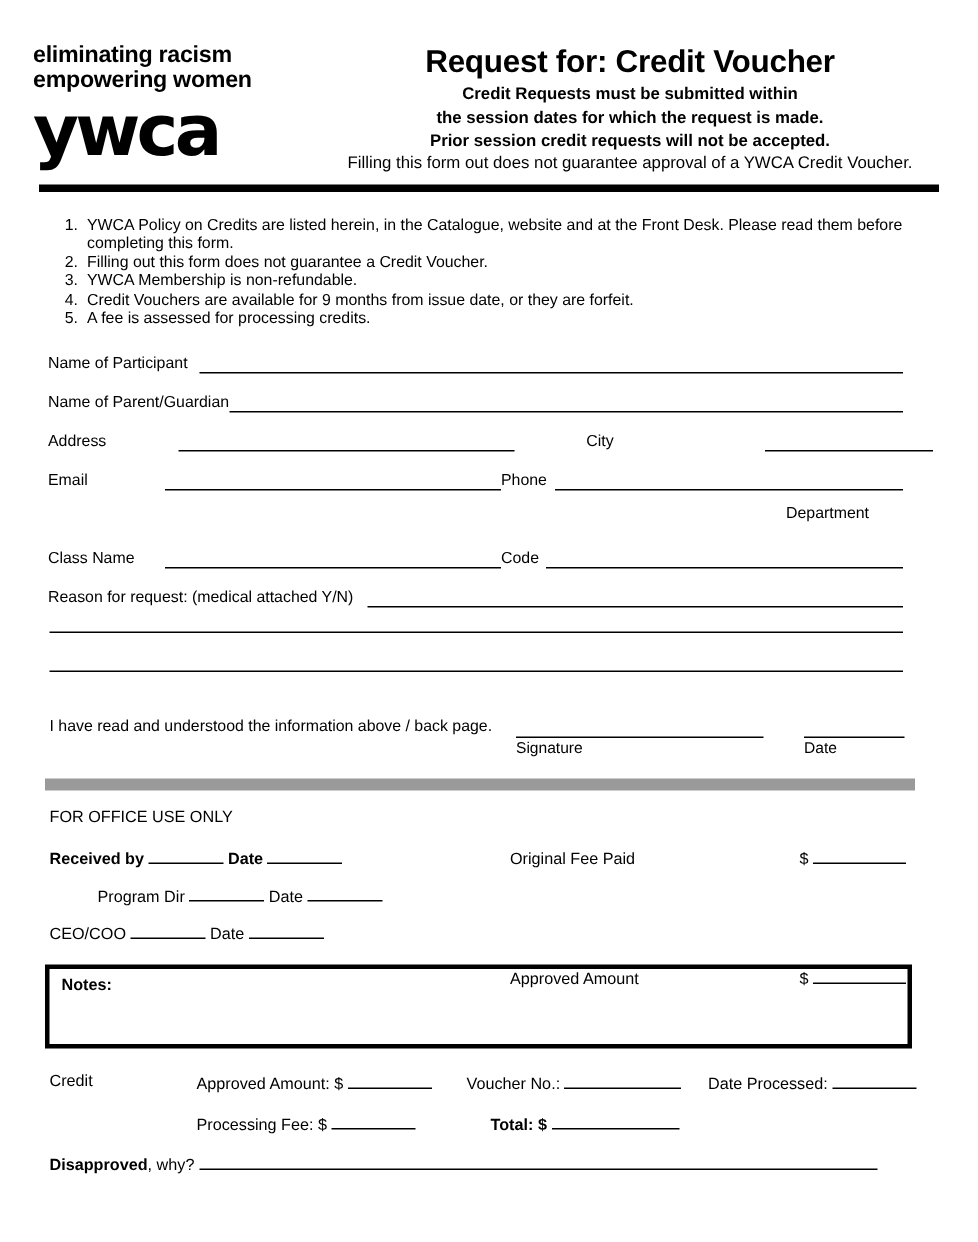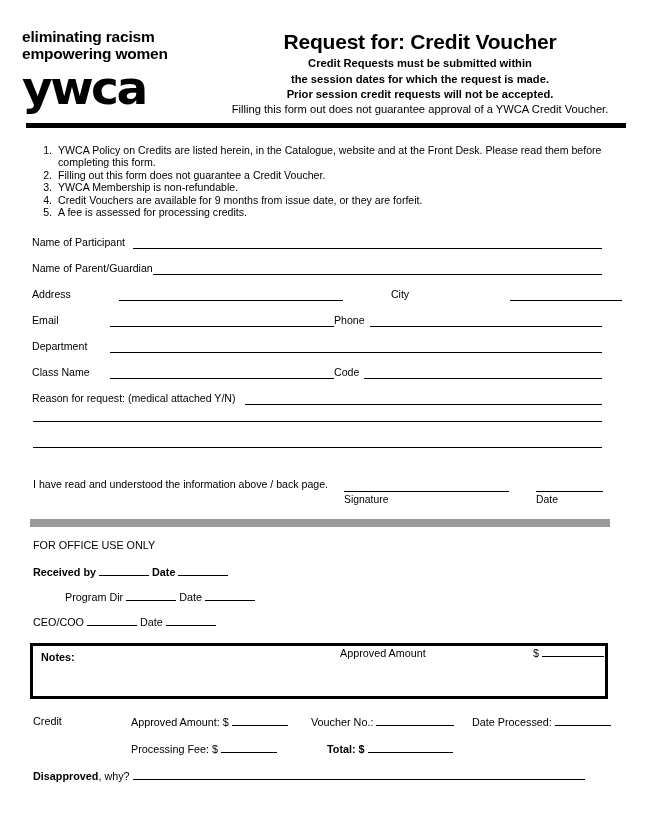--- a/index.html
+++ b/index.html
@@ -286,21 +286,21 @@
   </div>
 
   <div class="frow" style="top:311px;">
     <span class="flabel" style="width:78px;">Email</span>
     <span class="fline" style="width:224px;"></span>
     <span class="flabel">Phone</span>
     <span class="gap" style="width:5px;"></span>
     <span class="fline fline-grow"></span>
   </div>
 
-  <div class="frow" style="top:337px;">
+  <div class="frow" style="top:337px;flex-direction:column;">
     <span class="flabel" style="width:78px;">Department</span>
     <span class="fline fline-grow"></span>
   </div>
 
   <div class="frow" style="top:363px;">
     <span class="flabel" style="width:78px;">Class Name</span>
     <span class="fline" style="width:224px;"></span>
     <span class="flabel">Code</span>
     <span class="gap" style="width:5px;"></span>
     <span class="fline fline-grow"></span>
@@ -341,20 +341,25 @@
     <span class="blank" style="width:50px;"></span>
   </div>
 
   <div class="orow" style="left:33px; top:615px;">
     <span>CEO/COO</span>
     <span class="blank" style="width:50px;"></span>
     <span>Date</span>
     <span class="blank" style="width:50px;"></span>
   </div>
 
+  <div class="orow" style="left:340px; top:565px;">
+    <span style="display:inline-block; width:190px;">Original Fee Paid</span>
+    <span>$</span>
+    <span class="blank" style="width:62px;"></span>
+  </div>
 
 
   <div class="orow" style="left:340px; top:615px;">
     <span style="display:inline-block; width:190px;margin-top:32px;">Approved Amount</span>
     <span>$</span>
     <span class="blank" style="width:62px;"></span>
   </div>
 
   <div class="notes-box">
     <div class="notes-label">Notes:</div>

